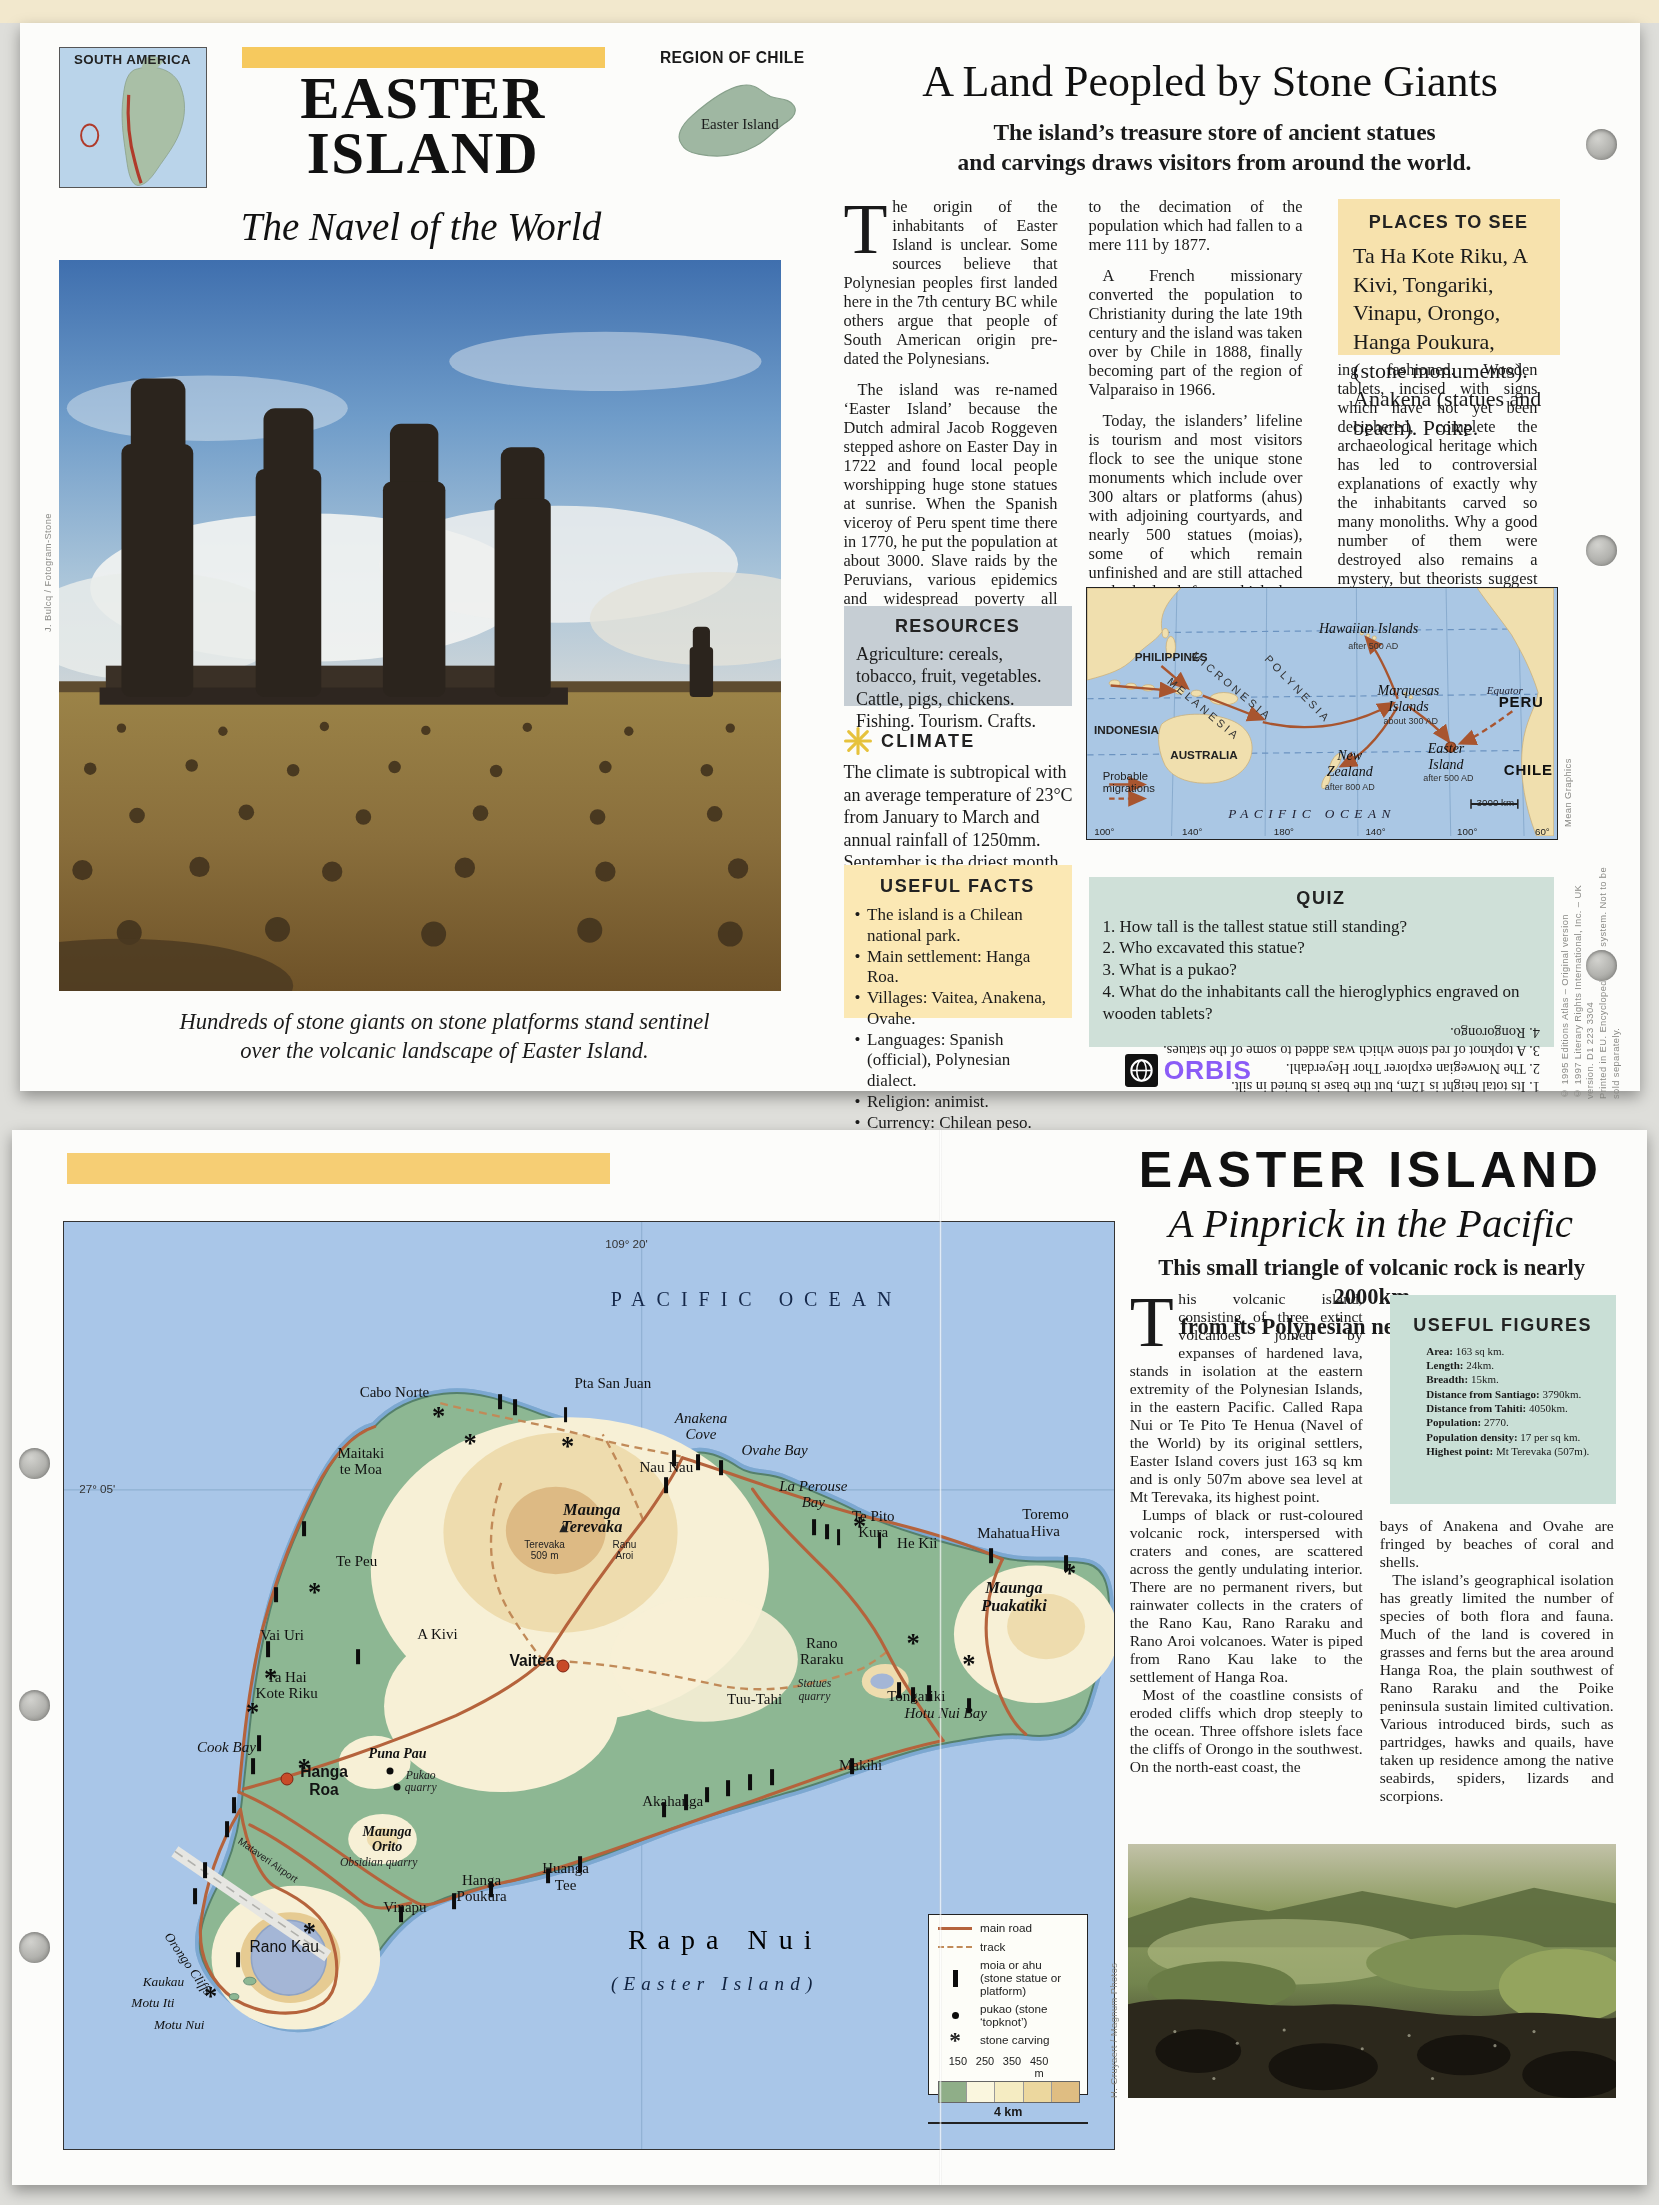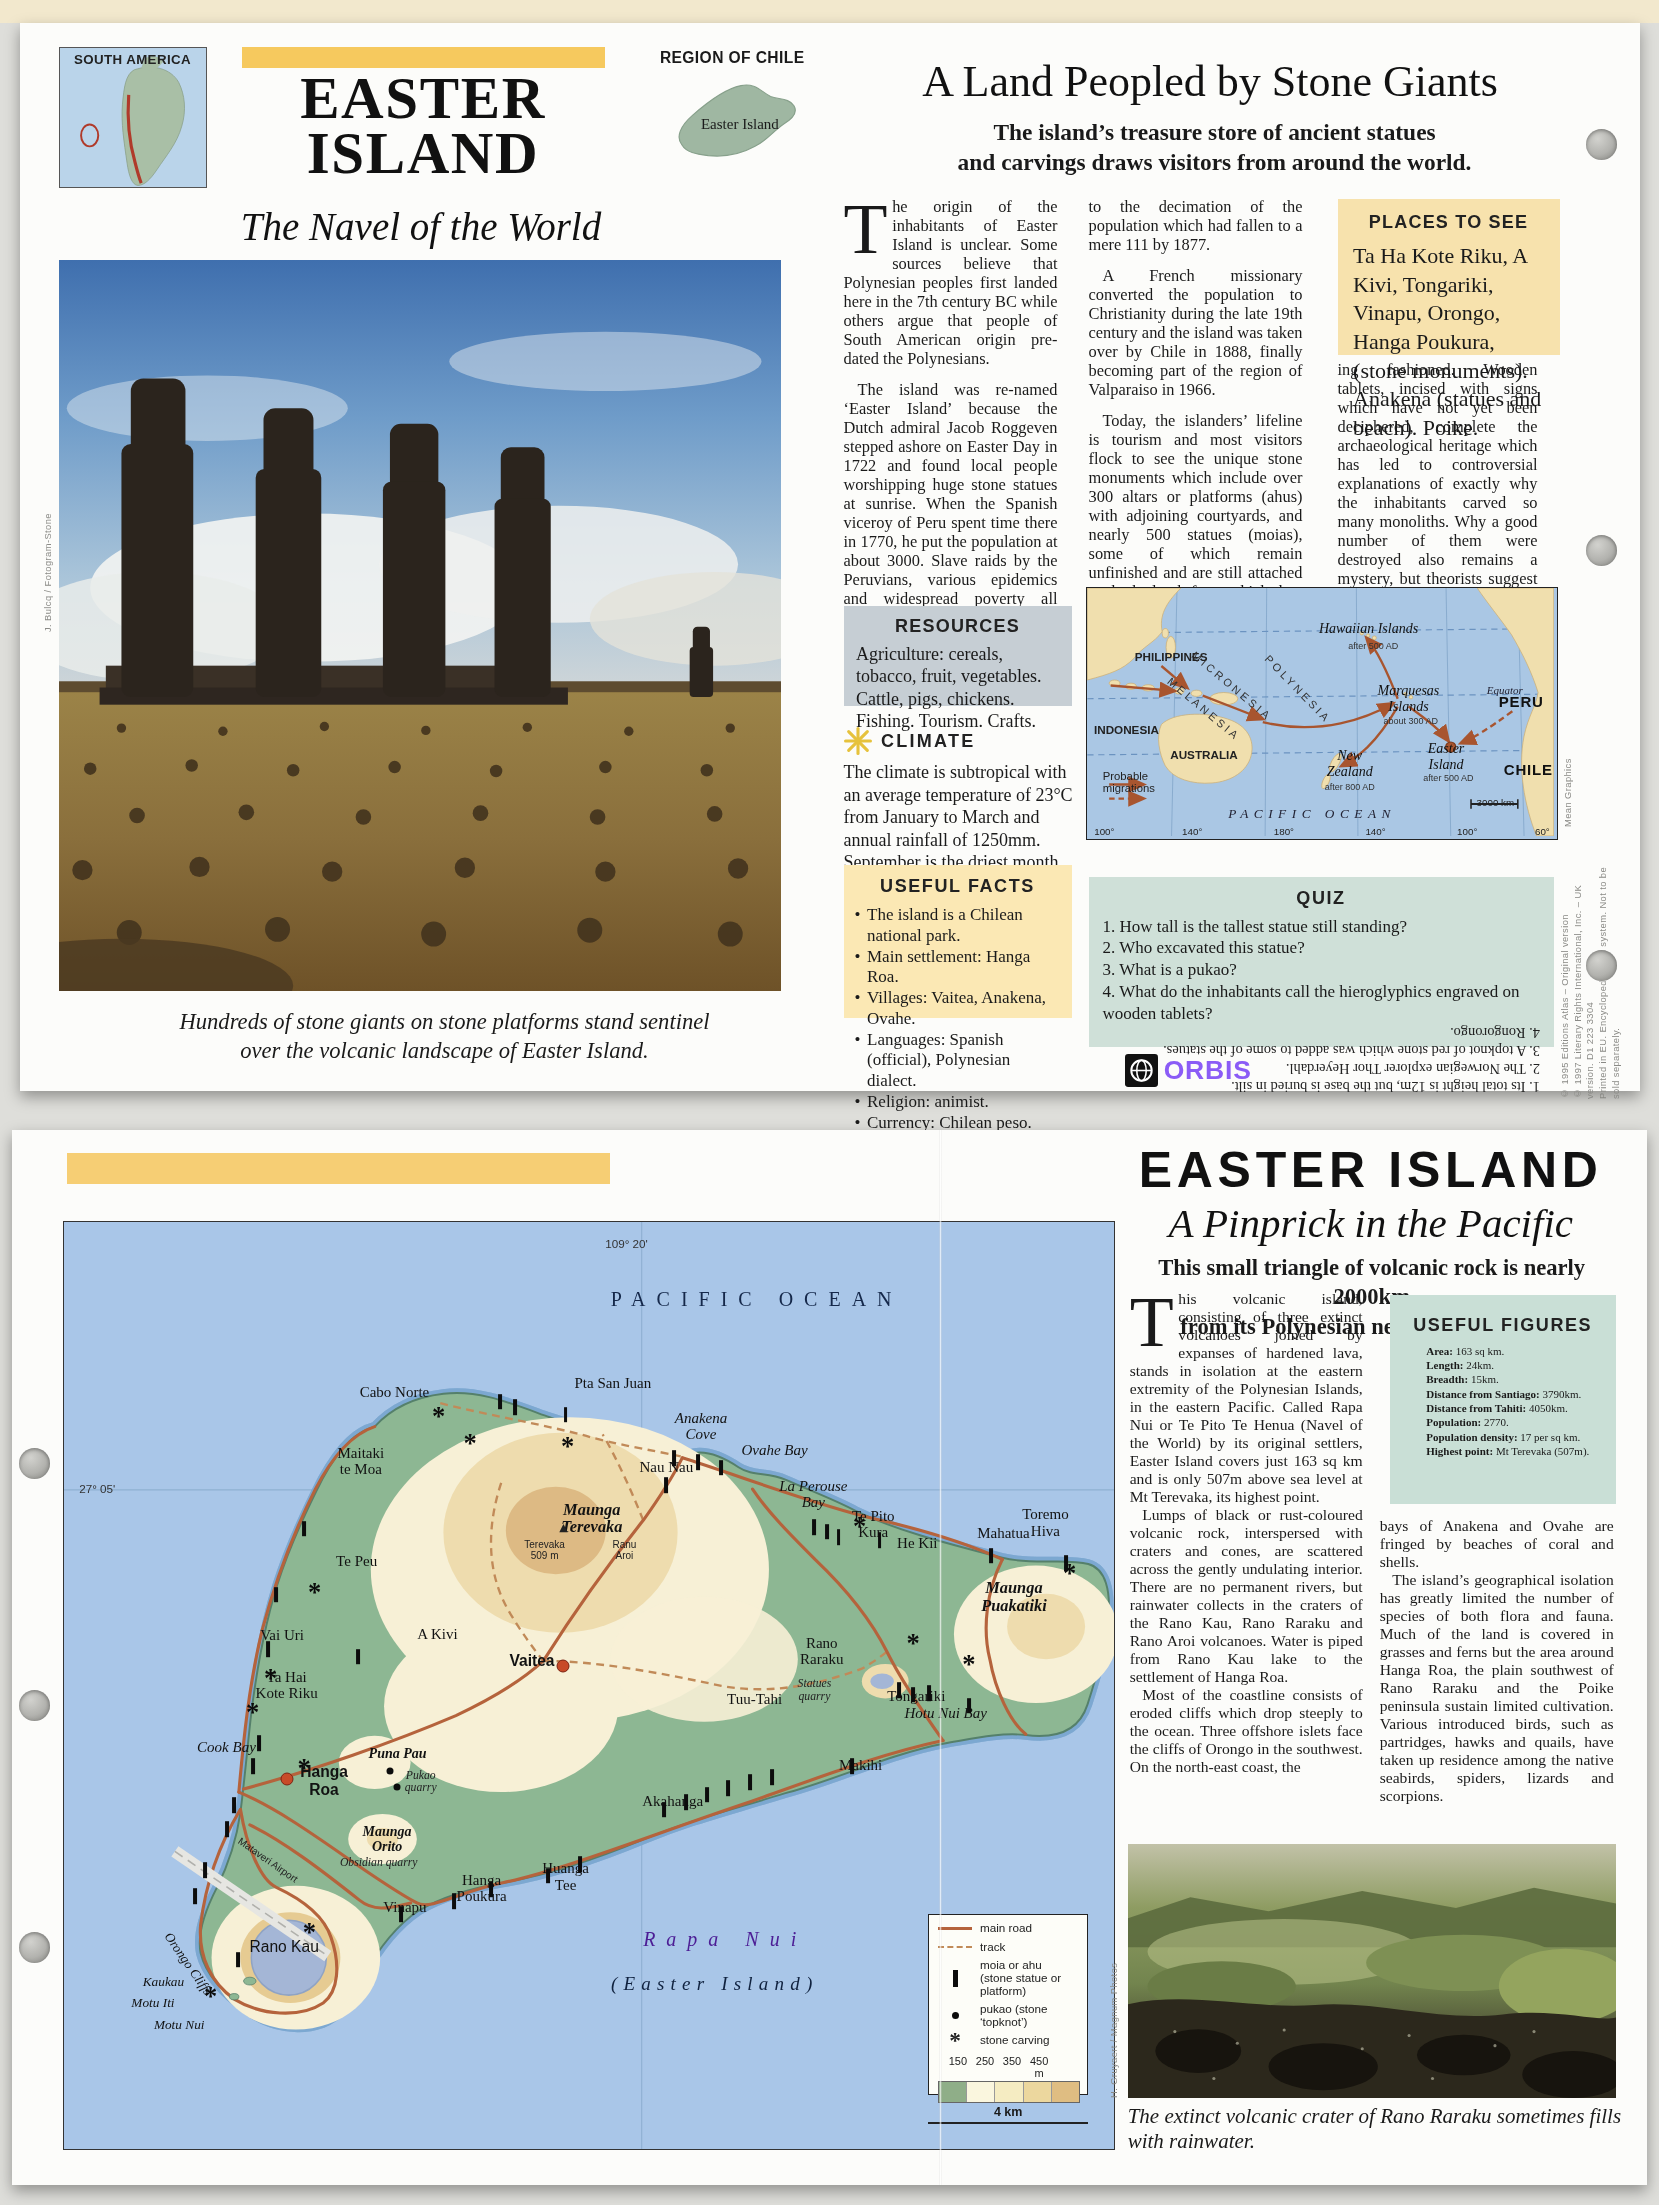--- a/index.html
+++ b/index.html
@@ -113,21 +113,21 @@
   .ml.bay{font-style:italic;}
   .ml.isl{font-style:italic;font-size:13.3px;}
   .ml.coord{font:11.7px "Liberation Sans",sans-serif;color:#333;}
   .ml.ocean{font:20px "Liberation Serif",serif;letter-spacing:11px;color:#15284a;white-space:nowrap;}
   .ml.peak{font-style:italic;font-weight:bold;font-size:16.4px;}
   .ml.peak2{font-style:italic;font-weight:bold;font-size:14px;}
   .ml.town{font:bold 15.6px "Liberation Sans",sans-serif;}
   .ml.town2{font:15.6px "Liberation Sans",sans-serif;}
   .ml.small{font-style:italic;font-size:11.7px;color:#222;}
   .ml.small2{font:10px "Liberation Sans",sans-serif;color:#222;}
-  .ml.rapa{font-style:italic;font-size:20px;letter-spacing:11px;color:#4c1d95;white-space:nowrap;}
+  .ml.rapa{font-size:28px;letter-spacing:11px;color:#000000;white-space:nowrap;}
   .ml.rapa2{font-style:italic;font-size:19px;letter-spacing:6.2px;color:#10223f;white-space:nowrap;}
   .bar{position:absolute;width:3.9px;height:15.6px;background:#0c0c0c;transform:translate(-50%,-50%);}
   .star{position:absolute;transform:translate(-50%,-58%);font:bold 26.5px "Liberation Serif",serif;color:#0c0c0c;}
   .pdot{position:absolute;width:7px;height:7px;border-radius:50%;background:#0c0c0c;transform:translate(-50%,-50%);}
   .tdot{position:absolute;width:11px;height:11px;border-radius:50%;background:#c84a28;border:1.6px solid #7c2312;transform:translate(-50%,-50%);}
   .tri{position:absolute;transform:translate(-50%,-50%);font:11px "DejaVu Sans",sans-serif;color:#222;}
 
   .legendbox{position:absolute;left:82.3%;top:74.6%;width:15.3%;height:19.6%;background:#fdfdf8;
              border:1.6px solid #222;padding:7.8px 7.8px 4.7px 9.4px;box-sizing:border-box;
              font:11.7px "Liberation Sans",sans-serif;color:#222;}
@@ -694,21 +694,20 @@
           <circle cx="300" cy="262" r="2"></circle>
             <circle cx="360" cy="245" r="2"></circle>
             <circle cx="470" cy="258" r="2"></circle>
           <circle cx="520" cy="240" r="2"></circle>
             <circle cx="110" cy="300" r="2"></circle>
             <circle cx="390" cy="300" r="2"></circle>
         </g>
       </svg>
     </div>
     <div class="abs vtext pcredit2">H. Gruyaert / Magnum Photos</div>
-    <div class="abs caption2">The extinct volcanic crater of Rano Raraku sometimes fills with rainwater.</div>
   </div>
 
   <div class="pagegap" style="z-index:-1;"></div>
   <div class="crease"></div>
 
   <div class="hole" style="left:1586px;top:129px;"></div>
   <div class="hole" style="left:1586px;top:535px;"></div>
   <div class="hole" style="left:1586px;top:950px;"></div>
   <div class="hole" style="left:19px;top:1448px;"></div>
   <div class="hole" style="left:19px;top:1690px;"></div>

